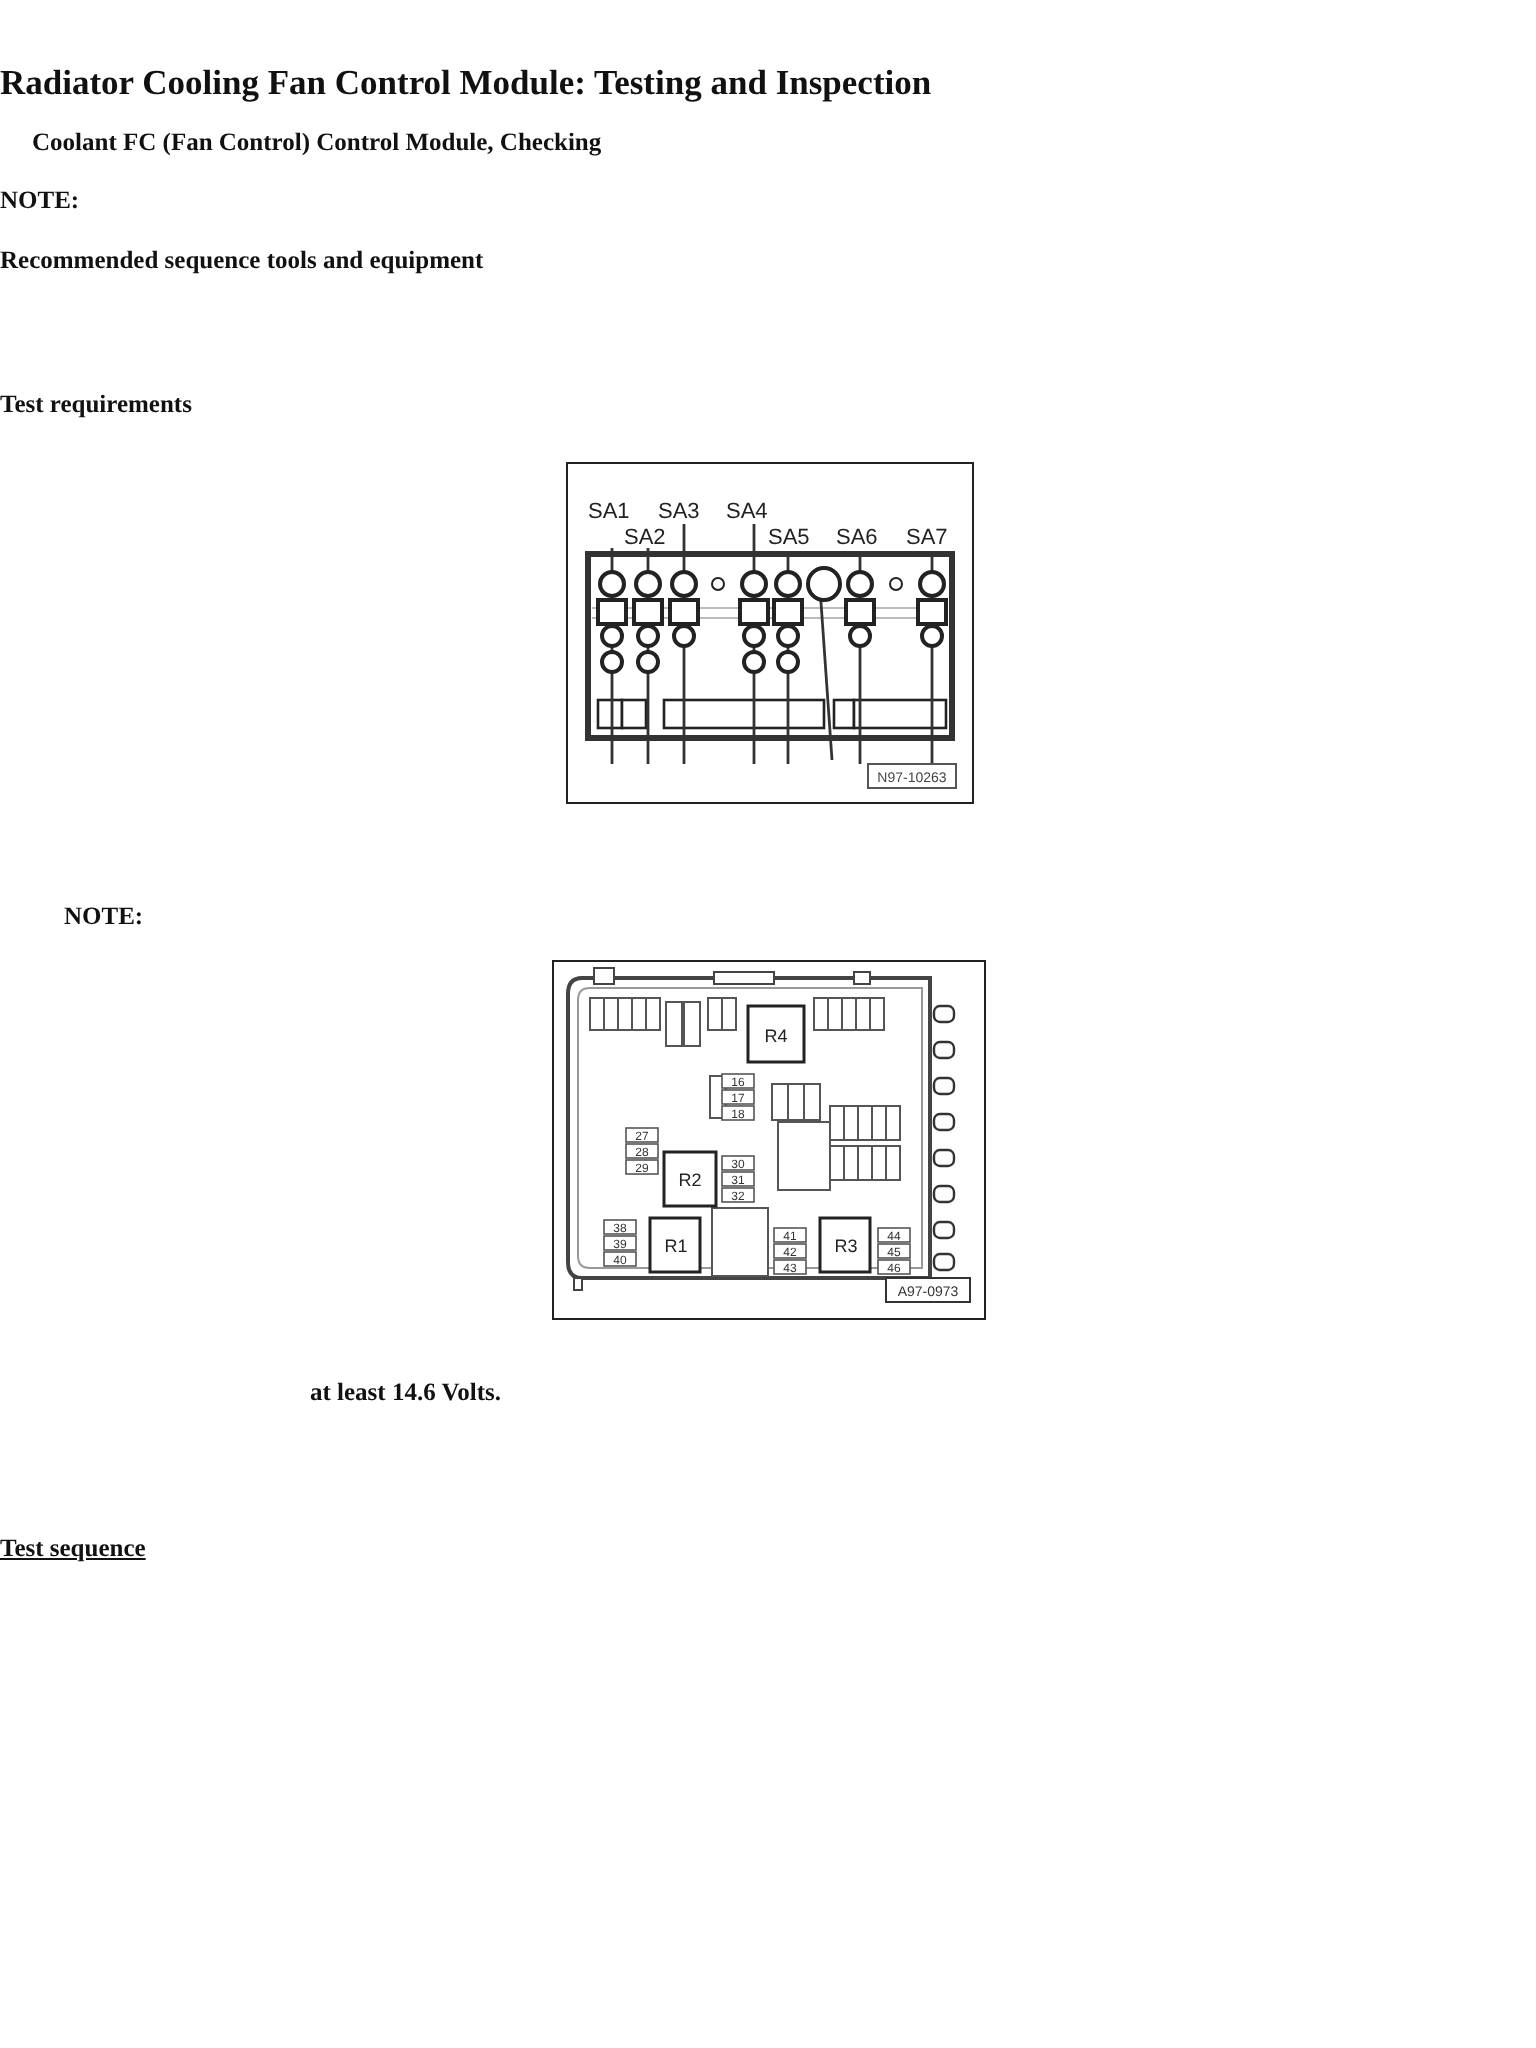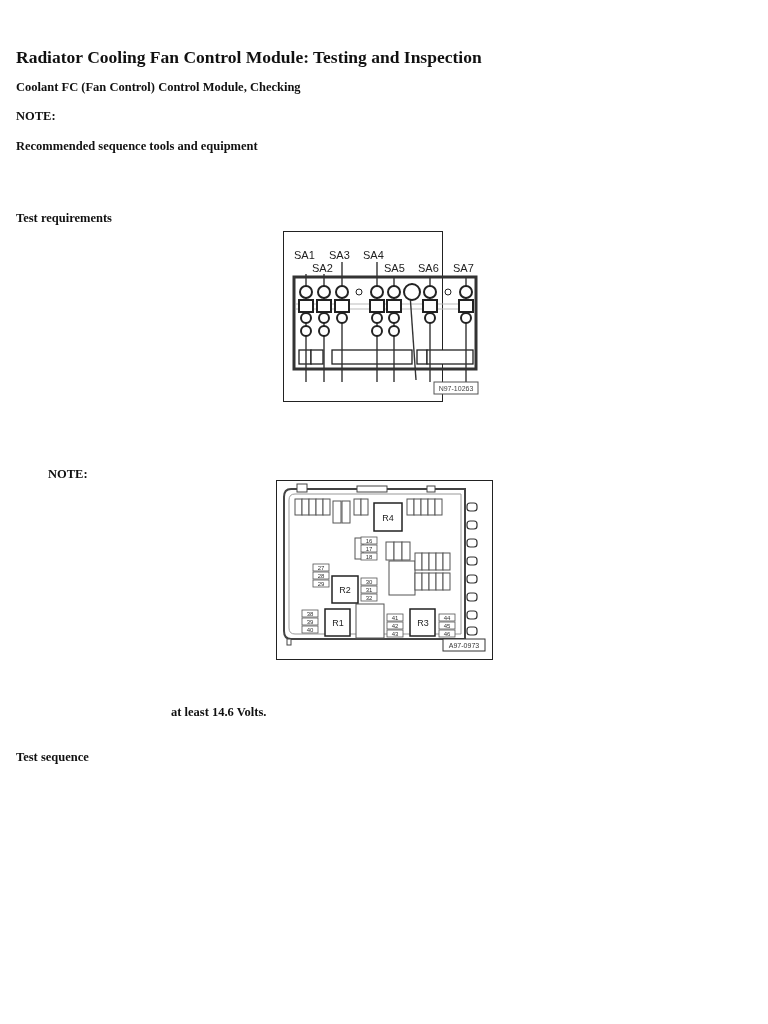--- a/index.html
+++ b/index.html
@@ -1,34 +1,34 @@
 <!DOCTYPE html>
 <html><head>
 <meta charset="utf-8">
 <style>
   html, body { margin: 0; padding: 0; background: #ffffff; }
   body { width: 768px; height: 1024px; position: relative; overflow: hidden;
          font-family: "Liberation Serif", "DejaVu Serif", serif; color: #111; }
-  .t { position: absolute; white-space: nowrap; font-weight: bold; margin: 16px; text-align: center; }
+  .t { position: absolute; white-space: nowrap; font-weight: bold; margin: 0; text-align: center; }
   .h1 { font-size: 17.5px; left: 0; top: 31px; }
   .h2 { font-size: 12.5px; }
   .fig { position: absolute; background: #fff; border: 1.5px solid #222; box-sizing: border-box; }
   .fig svg { display: block; }
   .lbl { font-family: "Liberation Sans", "DejaVu Sans", sans-serif; }
 </style>
 </head>
 <body>
 
 <h1 class="t h1">Radiator Cooling Fan Control Module: Testing and Inspection</h1>
-<div class="t h2" style="left:0;top:64px;">Coolant FC (Fan Control) Control Module, Checking</div>
+<div class="t h2" style="left:16px;top:64px;">Coolant FC (Fan Control) Control Module, Checking</div>
 <div class="t h2" style="left:0;top:93px;">NOTE:</div>
 <div class="t h2" style="left:0;top:123px;">Recommended sequence tools and equipment</div>
 <div class="t h2" style="left:0;top:195px;">Test requirements</div>
 
-<div class="fig" style="left:283px;top:231px;width:160px;height:171px;">
+<div class="fig" style="left:283px;top:231px;width:204px;height:171px;">
   <svg width="201" height="168" viewBox="0 0 201 168">
     <g class="lbl" font-size="11" fill="#222">
       <text x="10" y="27">SA1</text>
       <text x="45" y="27">SA3</text>
       <text x="79" y="27">SA4</text>
       <text x="28" y="40">SA2</text>
       <text x="100" y="40">SA5</text>
       <text x="134" y="40">SA6</text>
       <text x="169" y="40">SA7</text>
     </g>
@@ -194,13 +194,13 @@
         <rect x="190" y="112" width="10" height="8" rx="3"></rect>
       <rect x="190" y="130" width="10" height="8" rx="3"></rect>
         <rect x="190" y="146" width="10" height="8" rx="3"></rect>
     </g>
     <rect x="166" y="158" width="42" height="12" fill="#fff" stroke="#333" stroke-width="1"></rect>
     <text class="lbl" x="187" y="167" font-size="7" text-anchor="middle" fill="#333">A97-0973</text>
   </svg>
 </div>
 
 <div class="t h2" style="left:155px;top:689px;">at least 14.6 Volts.</div>
-<div class="t h2" style="left:0;top:734px;">Test sequence</div>
+<div class="t h2" style="left:0;top:767px;text-decoration:underline;">Test sequence</div>
 
 </body></html>

